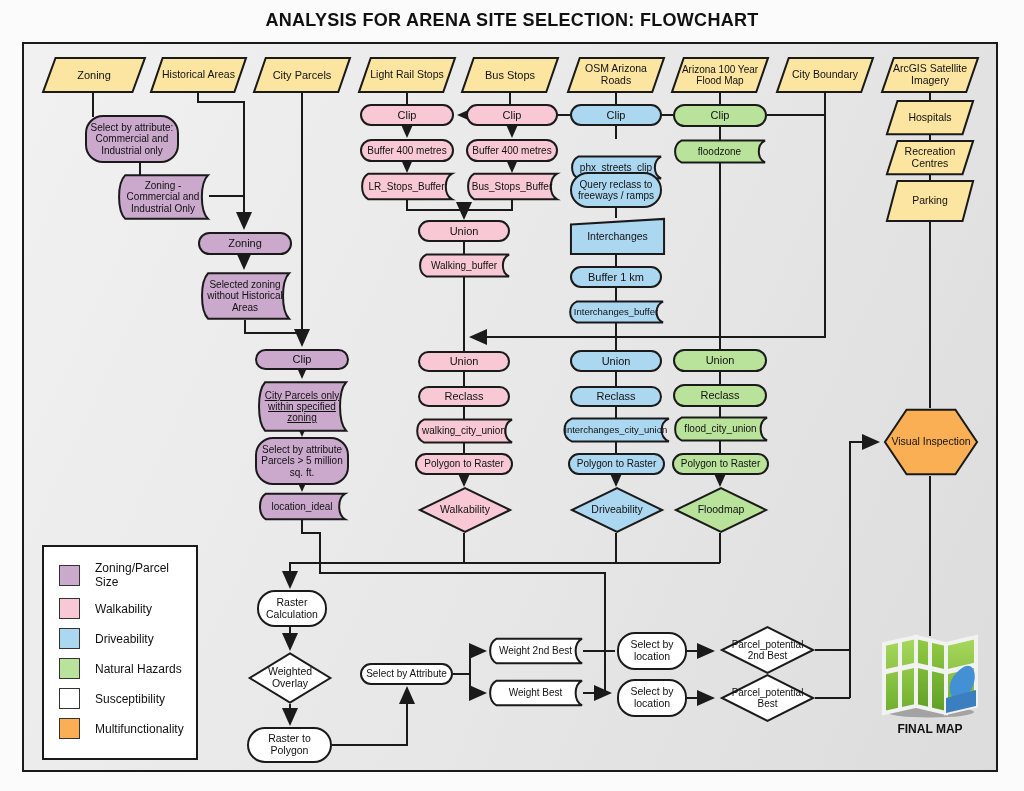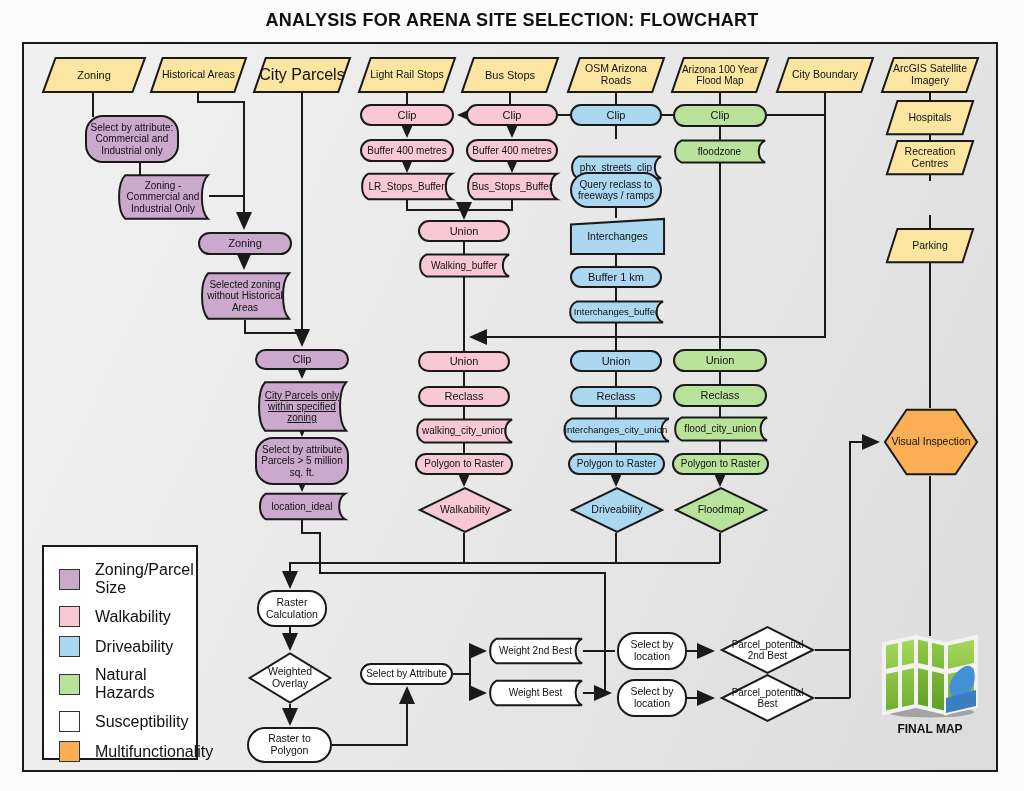--- a/index.html
+++ b/index.html
@@ -42,21 +42,21 @@
   .f-green{fill:var(--green);}
   .f-white{fill:var(--white);}
   .f-orange{fill:var(--orange);}
   .legend{
     position:absolute;left:42px;top:545px;width:156px;height:215px;z-index:2;
     background:#fff;border:2px solid #1a1a1a;box-sizing:border-box;padding:14px 12px 10px 15px;
   }
   .legend-title{font-size:12px;font-weight:bold;margin-bottom:12px;letter-spacing:.2px;}
   .legend-row{display:flex;align-items:center;margin-bottom:9px;}
   .legend-swatch{width:21px;height:21px;border:1.5px solid #333;box-sizing:border-box;margin-right:15px;flex:0 0 auto;}
-  .legend-label{font-size:16px;}
+  .legend-label{font-size:12px;}
   .final-map{position:absolute;left:878px;top:628px;width:104px;height:92px;z-index:2;}
   .final-map-label{
     position:absolute;left:880px;top:722px;width:100px;text-align:center;z-index:2;
     font-size:12px;font-weight:bold;
   }
 </style>
 </head>
 <body>
 
 <div class="page-title">ANALYSIS FOR ARENA SITE SELECTION: FLOWCHART</div>
@@ -148,21 +148,21 @@
       <path class="f-yellow" d="M13 1 L99 1 L87 39 L1 39 Z"></path>
     </svg>
   <span class="lbl">Zoning</span>
 </div>
 <div class="node" style="left:150px;top:57px;width:97px;height:36px;">
   <svg class="shape" viewBox="0 0 100 40" preserveAspectRatio="none">
       <path class="f-yellow" d="M13 1 L99 1 L87 39 L1 39 Z"></path>
     </svg>
   <span class="lbl">Historical Areas</span>
 </div>
-<div class="node" style="left:253px;top:57px;width:98px;height:36px;font-size:16px;">
+<div class="node" style="left:253px;top:57px;width:98px;height:36px;font-size:11px;">
   <svg class="shape" viewBox="0 0 100 40" preserveAspectRatio="none">
       <path class="f-yellow" d="M13 1 L99 1 L87 39 L1 39 Z"></path>
     </svg>
   <span class="lbl">City Parcels</span>
 </div>
 <div class="node" style="left:358px;top:57px;width:98px;height:36px;">
   <svg class="shape" viewBox="0 0 100 40" preserveAspectRatio="none">
       <path class="f-yellow" d="M13 1 L99 1 L87 39 L1 39 Z"></path>
     </svg>
   <span class="lbl">Light Rail Stops</span>
@@ -206,21 +206,21 @@
     </svg>
   <span class="lbl">Hospitals</span>
 </div>
 <div class="node" style="left:886px;top:140px;width:88px;height:35px;">
   <svg class="shape" viewBox="0 0 100 40" preserveAspectRatio="none">
       <path class="f-yellow" d="M13 1 L99 1 L87 39 L1 39 Z"></path>
     </svg>
   <span class="lbl">Recreation
 Centres</span>
 </div>
-<div class="node" style="left:886px;top:180px;width:88px;height:35px;margin-top:48px;">
+<div class="node" style="left:886px;top:180px;width:88px;height:42px;">
   <svg class="shape" viewBox="0 0 100 40" preserveAspectRatio="none">
       <path class="f-yellow" d="M13 1 L99 1 L87 39 L1 39 Z"></path>
     </svg>
   <span class="lbl">Parking</span>
 </div>
 
 <div class="node round bg-purple sm" style="left:85px;top:115px;width:94px;height:48px;">
   <span class="lbl">Select by attribute:
 Commercial and
 Industrial only</span>

